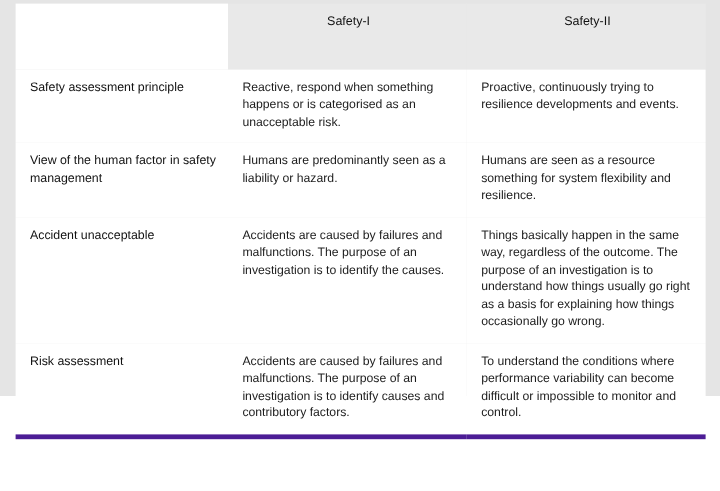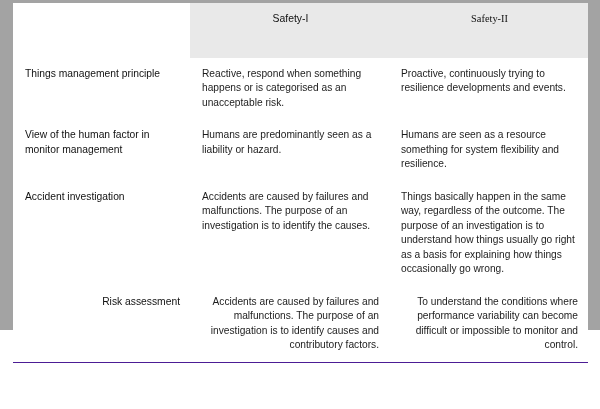--- a/index.html
+++ b/index.html
@@ -13,21 +13,21 @@
     overflow: hidden;
     font-family: "Liberation Sans", sans-serif;
     color: #1a1a1a;
     -webkit-font-smoothing: antialiased;
   }
 
   .page {
     position: relative;
     width: 600px;
     height: 330px;
-    background: #a3a3a3;
+    background: #e5e5e5;
   }
 
   
   .comparison-table {
     position: absolute;
     left: 13px;
     top: 3px;
     width: 575px;
     border-collapse: collapse;
     table-layout: fixed;
@@ -58,21 +58,21 @@
     background: #e9e9e9 !important;
     text-align: center !important;
     font-weight: bold;
     font-size: 10.4px;
     color: #111111;
     height: 37px;
     padding-top: 12px;
     padding-bottom: 9px;
     border-right: 1px solid #ffffff;
   }
-  .hdr-cell.last { border-right: 0; font-family: Liberation Serif, serif; }
+  .hdr-cell.last { border-right: 0; }
 
   
   .row-label {
     background: #ececec;
     font-weight: bold;
     font-size: 10.3px;
     color: #111111;
     line-height: 1.45;
     border-top: 1px solid #c9c9c9;
   }
@@ -83,22 +83,21 @@
     border-left: 1px solid #d2d2d2;
   }
 
   tr.body-row.first-body .row-label,
   tr.body-row.first-body .row-body {
     border-top: 1px solid #b4b4b4;
   }
 
   tbody tr.last-row .row-label,
   tbody tr.last-row .row-body {
-    border-bottom: 1px solid #4c1d95;
-    text-align: right;
+    border-bottom: 4px solid #4c1d95;
   }
 
   .cell-text { display: block; }
 </style>
 </head>
 <body>
 
 <div class="page">
 
   <table class="comparison-table">
@@ -114,45 +113,45 @@
         <th class="hdr-cell">Safety-I</th>
         <th class="hdr-cell last">Safety-II</th>
       </tr>
     </thead>
 
     <tbody>
 
 
       <tr class="body-row">
         <td class="row-label">
-          <span class="cell-text">Things management principle</span>
+          <span class="cell-text">Safety assessment principle</span>
         </td>
         <td class="row-body">
           <span class="cell-text">Reactive, respond when something happens or is categorised as an unacceptable risk.</span>
         </td>
         <td class="row-body">
           <span class="cell-text">Proactive, continuously trying to resilience developments and events.</span>
         </td>
       </tr>
 
       <tr class="body-row">
         <td class="row-label">
-          <span class="cell-text">View of the human factor in monitor management</span>
+          <span class="cell-text">View of the human factor in safety management</span>
         </td>
         <td class="row-body">
           <span class="cell-text">Humans are predominantly seen as a liability or hazard.</span>
         </td>
         <td class="row-body">
           <span class="cell-text">Humans are seen as a resource something for system flexibility and resilience.</span>
         </td>
       </tr>
 
       <tr class="body-row">
         <td class="row-label">
-          <span class="cell-text">Accident investigation</span>
+          <span class="cell-text">Accident unacceptable</span>
         </td>
         <td class="row-body">
           <span class="cell-text">Accidents are caused by failures and malfunctions. The purpose of an investigation is to identify the causes.</span>
         </td>
         <td class="row-body">
           <span class="cell-text">Things basically happen in the same way, regardless of the outcome. The purpose of an investigation is to understand how things usually go right as a basis for explaining how things occasionally go wrong.</span>
         </td>
       </tr>
 
       <tr class="body-row last-row">

